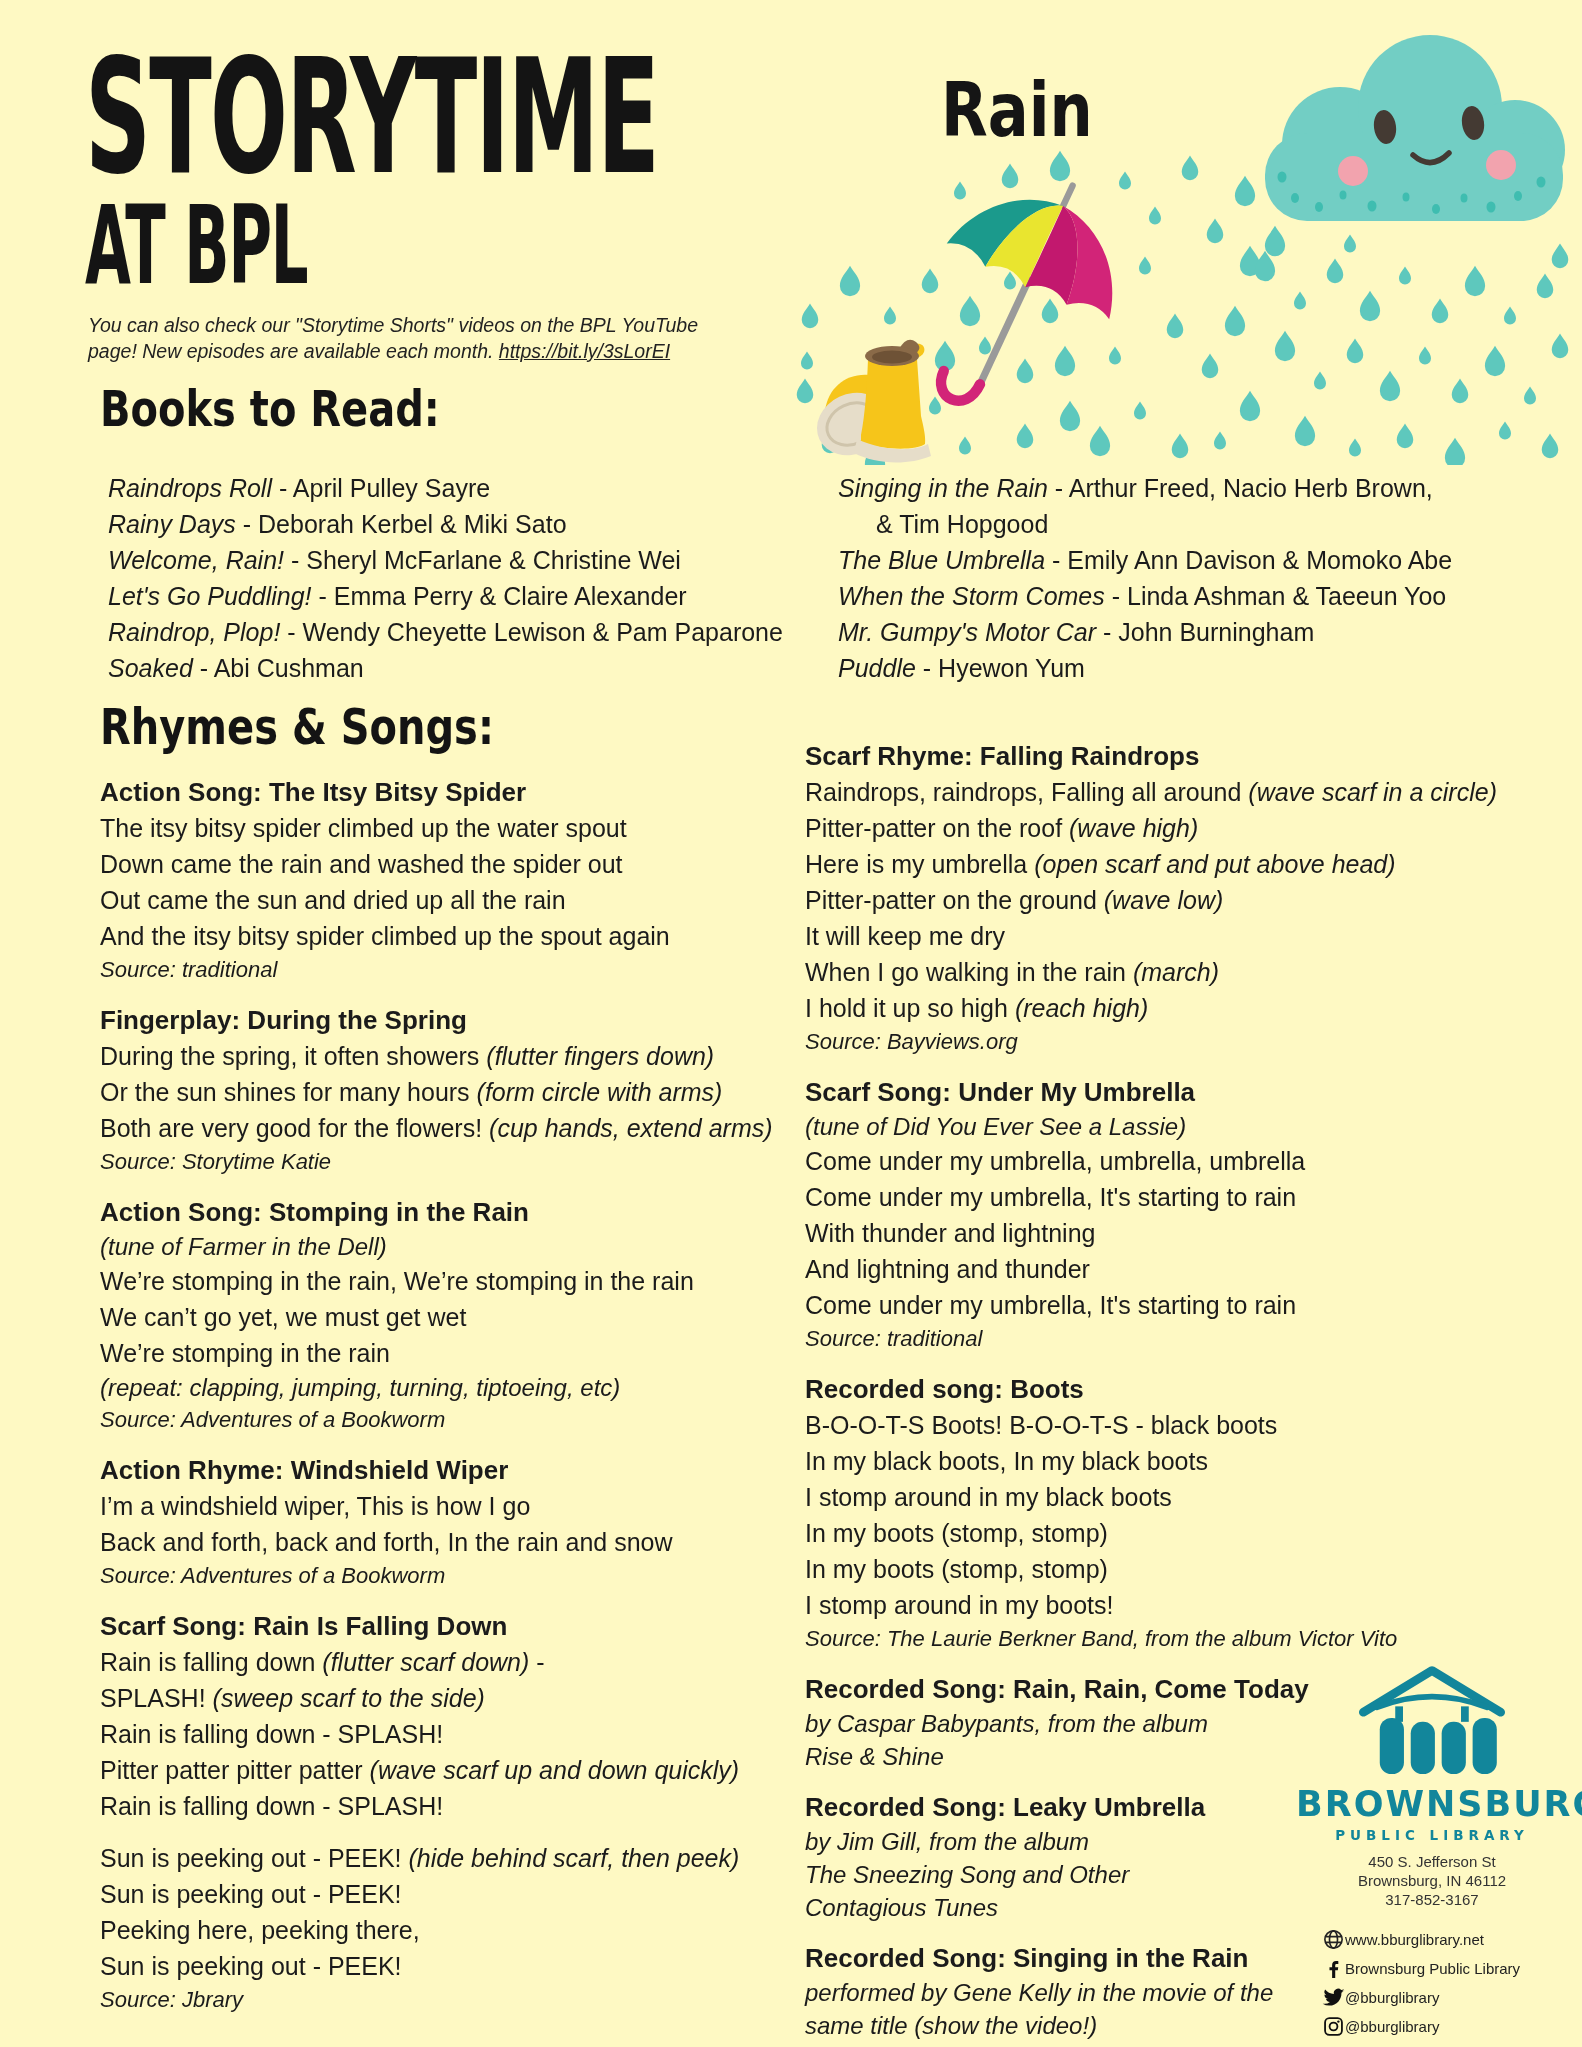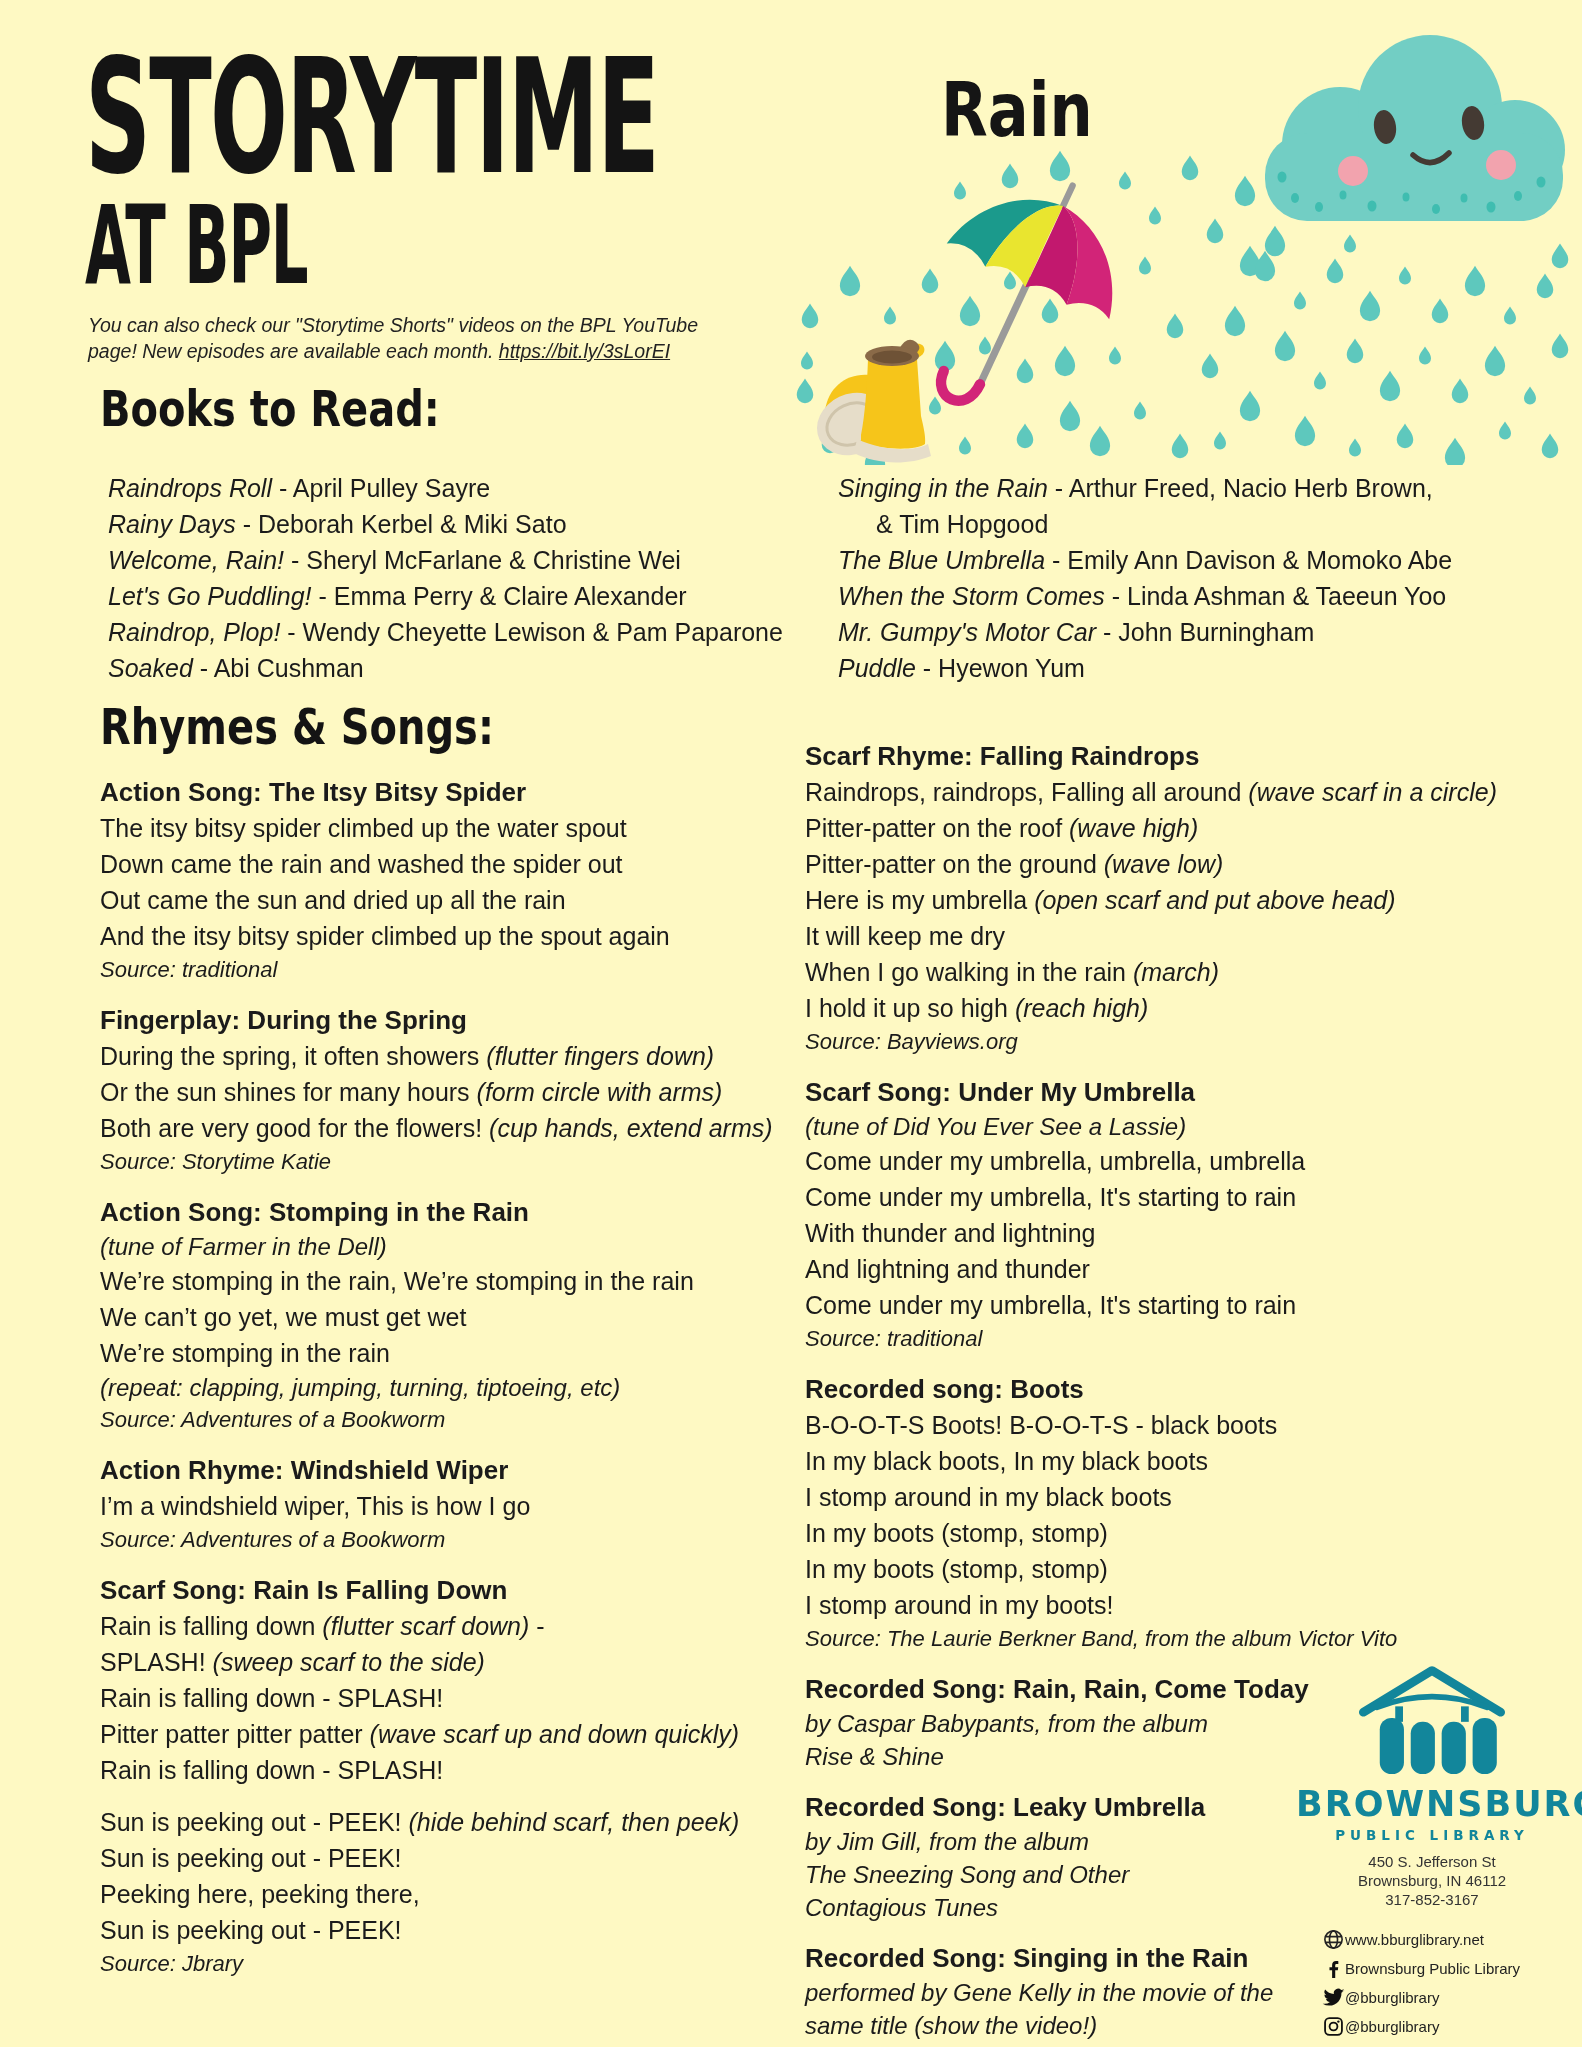--- a/index.html
+++ b/index.html
@@ -219,20 +219,21 @@
           <div class="tune"><span>(tune of Farmer in the Dell)</span></div>
           <div class="line"><span>We’re stomping in the rain, We’re stomping in the rain</span></div>
           <div class="line"><span>We can’t go yet, we must get wet</span></div>
           <div class="line"><span>We’re stomping in the rain</span></div>
           <div class="tune"><span>(repeat: clapping, jumping, turning, tiptoeing, etc)</span></div>
           <div class="src"><span>Source: Adventures of a Bookworm</span></div>
         </div>
         <div class="section">
           <div class="sec-h">Action Rhyme: Windshield Wiper</div>
           <div class="line"><span>I’m a windshield wiper, This is how I go</span></div>
+          <div class="line"><span>Back and forth, back and forth, In the rain and snow</span></div>
           <div class="src"><span>Source: Adventures of a Bookworm</span></div>
         </div>
         <div class="section">
           <div class="sec-h">Scarf Song: Rain Is Falling Down</div>
           <div class="line"><span>Rain is falling down </span><span class="it ">(flutter scarf down)</span><span> -</span></div>
           <div class="line"><span>SPLASH! </span><span class="it ">(sweep scarf to the side)</span></div>
           <div class="line"><span>Rain is falling down - SPLASH!</span></div>
           <div class="line"><span>Pitter patter pitter patter </span><span class="it ">(wave scarf up and down quickly)</span></div>
           <div class="line"><span>Rain is falling down - SPLASH!</span></div>
         </div>
@@ -252,22 +253,22 @@
         <li><span class="bt">The Blue Umbrella</span><span> - Emily Ann Davison &amp; Momoko Abe</span></li>
         <li><span class="bt">When the Storm Comes</span><span> - Linda Ashman &amp; Taeeun Yoo</span></li>
         <li><span class="bt">Mr. Gumpy's Motor Car</span><span> - John Burningham</span></li>
         <li><span class="bt">Puddle</span><span> - Hyewon Yum</span></li>
       </ul>
     <div id="sections-right" style="margin-top:52px">
         <div class="section">
           <div class="sec-h">Scarf Rhyme: Falling Raindrops</div>
           <div class="line"><span>Raindrops, raindrops, Falling all around </span><span class="it ">(wave scarf in a circle)</span></div>
           <div class="line"><span>Pitter-patter on the roof </span><span class="it ">(wave high)</span></div>
+          <div class="line"><span>Here is my umbrella </span><span class="it ">(open scarf and put above head)</span></div>
           <div class="line"><span>Pitter-patter on the ground </span><span class="it ">(wave low)</span></div>
-          <div class="line"><span>Here is my umbrella </span><span class="it ">(open scarf and put above head)</span></div>
           <div class="line"><span>It will keep me dry</span></div>
           <div class="line"><span>When I go walking in the rain </span><span class="it ">(march)</span></div>
           <div class="line"><span>I hold it up so high </span><span class="it ">(reach high)</span></div>
           <div class="src"><span>Source: Bayviews.org</span></div>
         </div>
         <div class="section">
           <div class="sec-h">Scarf Song: Under My Umbrella</div>
           <div class="tune"><span>(tune of Did You Ever See a Lassie)</span></div>
           <div class="line"><span>Come under my umbrella, umbrella, umbrella</span></div>
           <div class="line"><span>Come under my umbrella, It's starting to rain</span></div>

